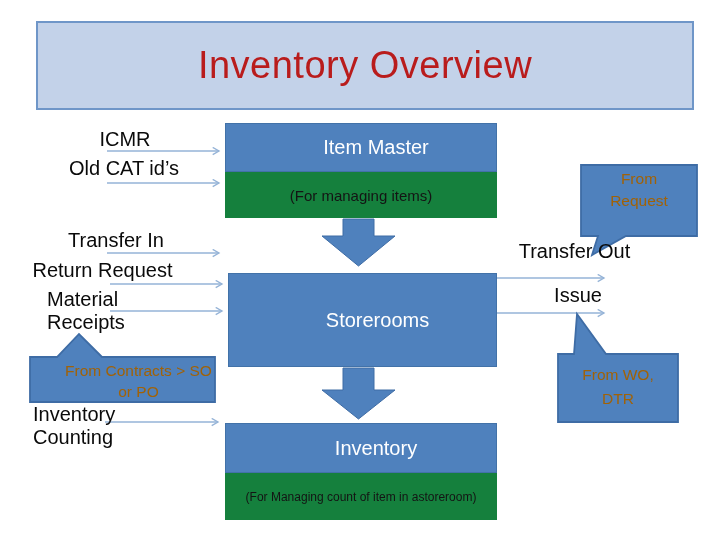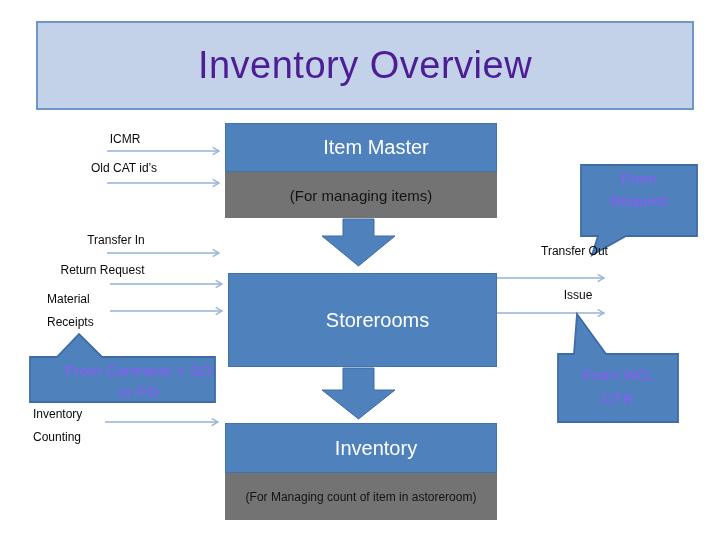--- a/index.html
+++ b/index.html
@@ -3,31 +3,31 @@
 <meta charset="utf-8">
 <style>
   html,body { margin:0; padding:0; background:#ffffff; }
   #slide {
     position:relative; width:728px; height:546px; background:#ffffff;
     font-family:"Liberation Sans", sans-serif; overflow:hidden;
   }
   .abs { position:absolute; box-sizing:border-box; }
   .flexc { display:flex; align-items:center; justify-content:center; }
   .box-dark  { background:#4f81bd; border:1px solid #4272a8; color:#ffffff;padding-left:30px; }
-  .box-light { background:#737373; color:#141414;text-align:center; }
-  .label { color:#0a0a0a; font-size:12px; line-height:18px; }
+  .box-light { background:#15803d; color:#141414;text-align:center; }
+  .label { color:#0a0a0a; font-size:20px; line-height:18px; }
   .label-2l { line-height:23px; }
-  .callout-text { color:#8b5cf6; text-align:center; font-size:15.5px; z-index:3; }
+  .callout-text { color:#a16207; text-align:center; font-size:15.5px; z-index:3; }
   .center { text-align:center; }
   svg#shapes { position:absolute; left:0; top:0; z-index:1; }
   .layer2 { z-index:2; }
   #title-box {
     left:36px; top:21px; width:658px; height:89px;
     background:#c3d2e9; border:2px solid #6f96c8;
-    font-size:38px; color:#4c1d95; letter-spacing:0.5px; z-index:2;
+    font-size:38px; color:#b91c1c; letter-spacing:0.5px; z-index:2;
   }
   #item-master-dark  { left:225px; top:123px; width:272px; height:49px; font-size:20px; }
   #item-master-light { left:225px; top:172px; width:272px; height:46px; font-size:15px; }
   #storerooms-box    { left:228px; top:273px; width:269px; height:94px; font-size:20px; }
   #inventory-dark    { left:225px; top:423px; width:272px; height:50px; font-size:20px; }
   #inventory-light   { left:225px; top:473px; width:272px; height:47px; font-size:12px;
                        flex-direction:row; line-height:20px; }
   #label-icmr       { left:85px;  top:130px; width:80px;  }
   #label-old-cat    { left:64px;  top:159px; width:120px; }
   #label-transfer-in{ left:56px;  top:231px; width:120px; }

